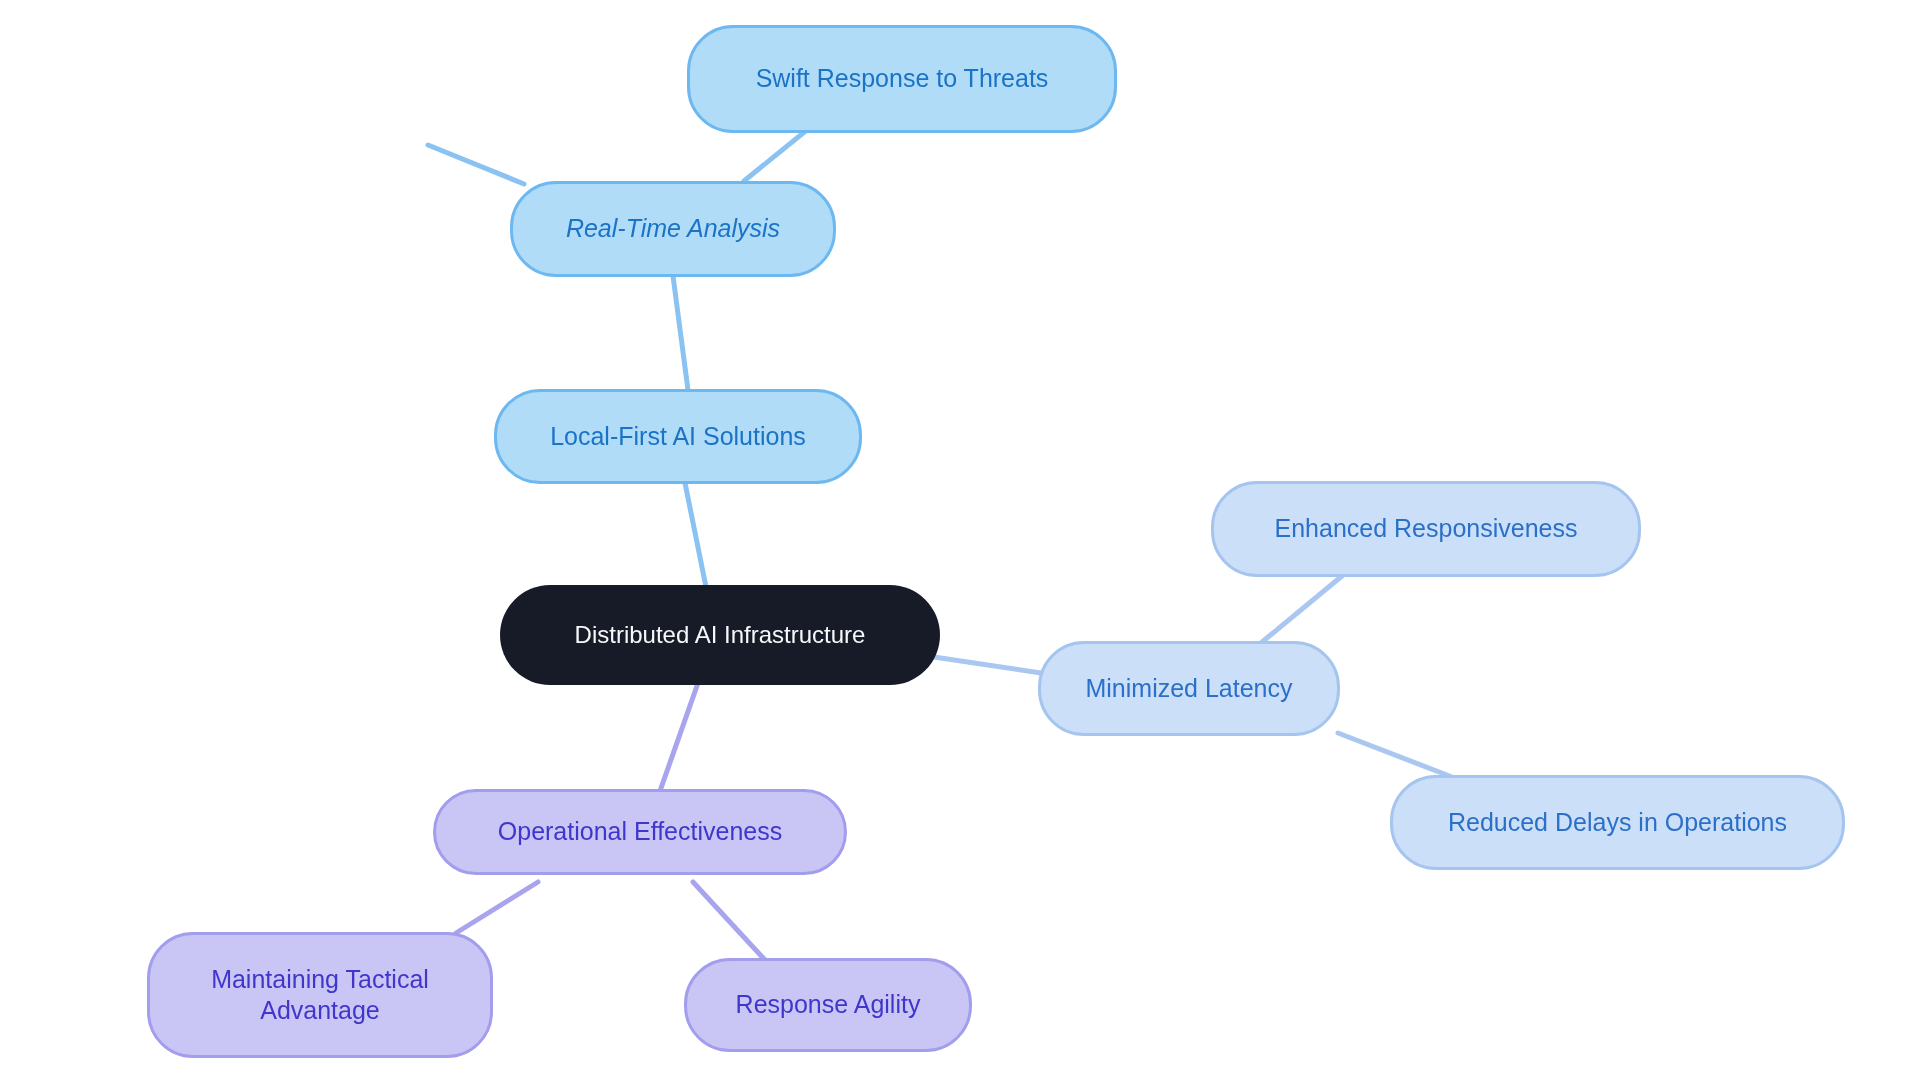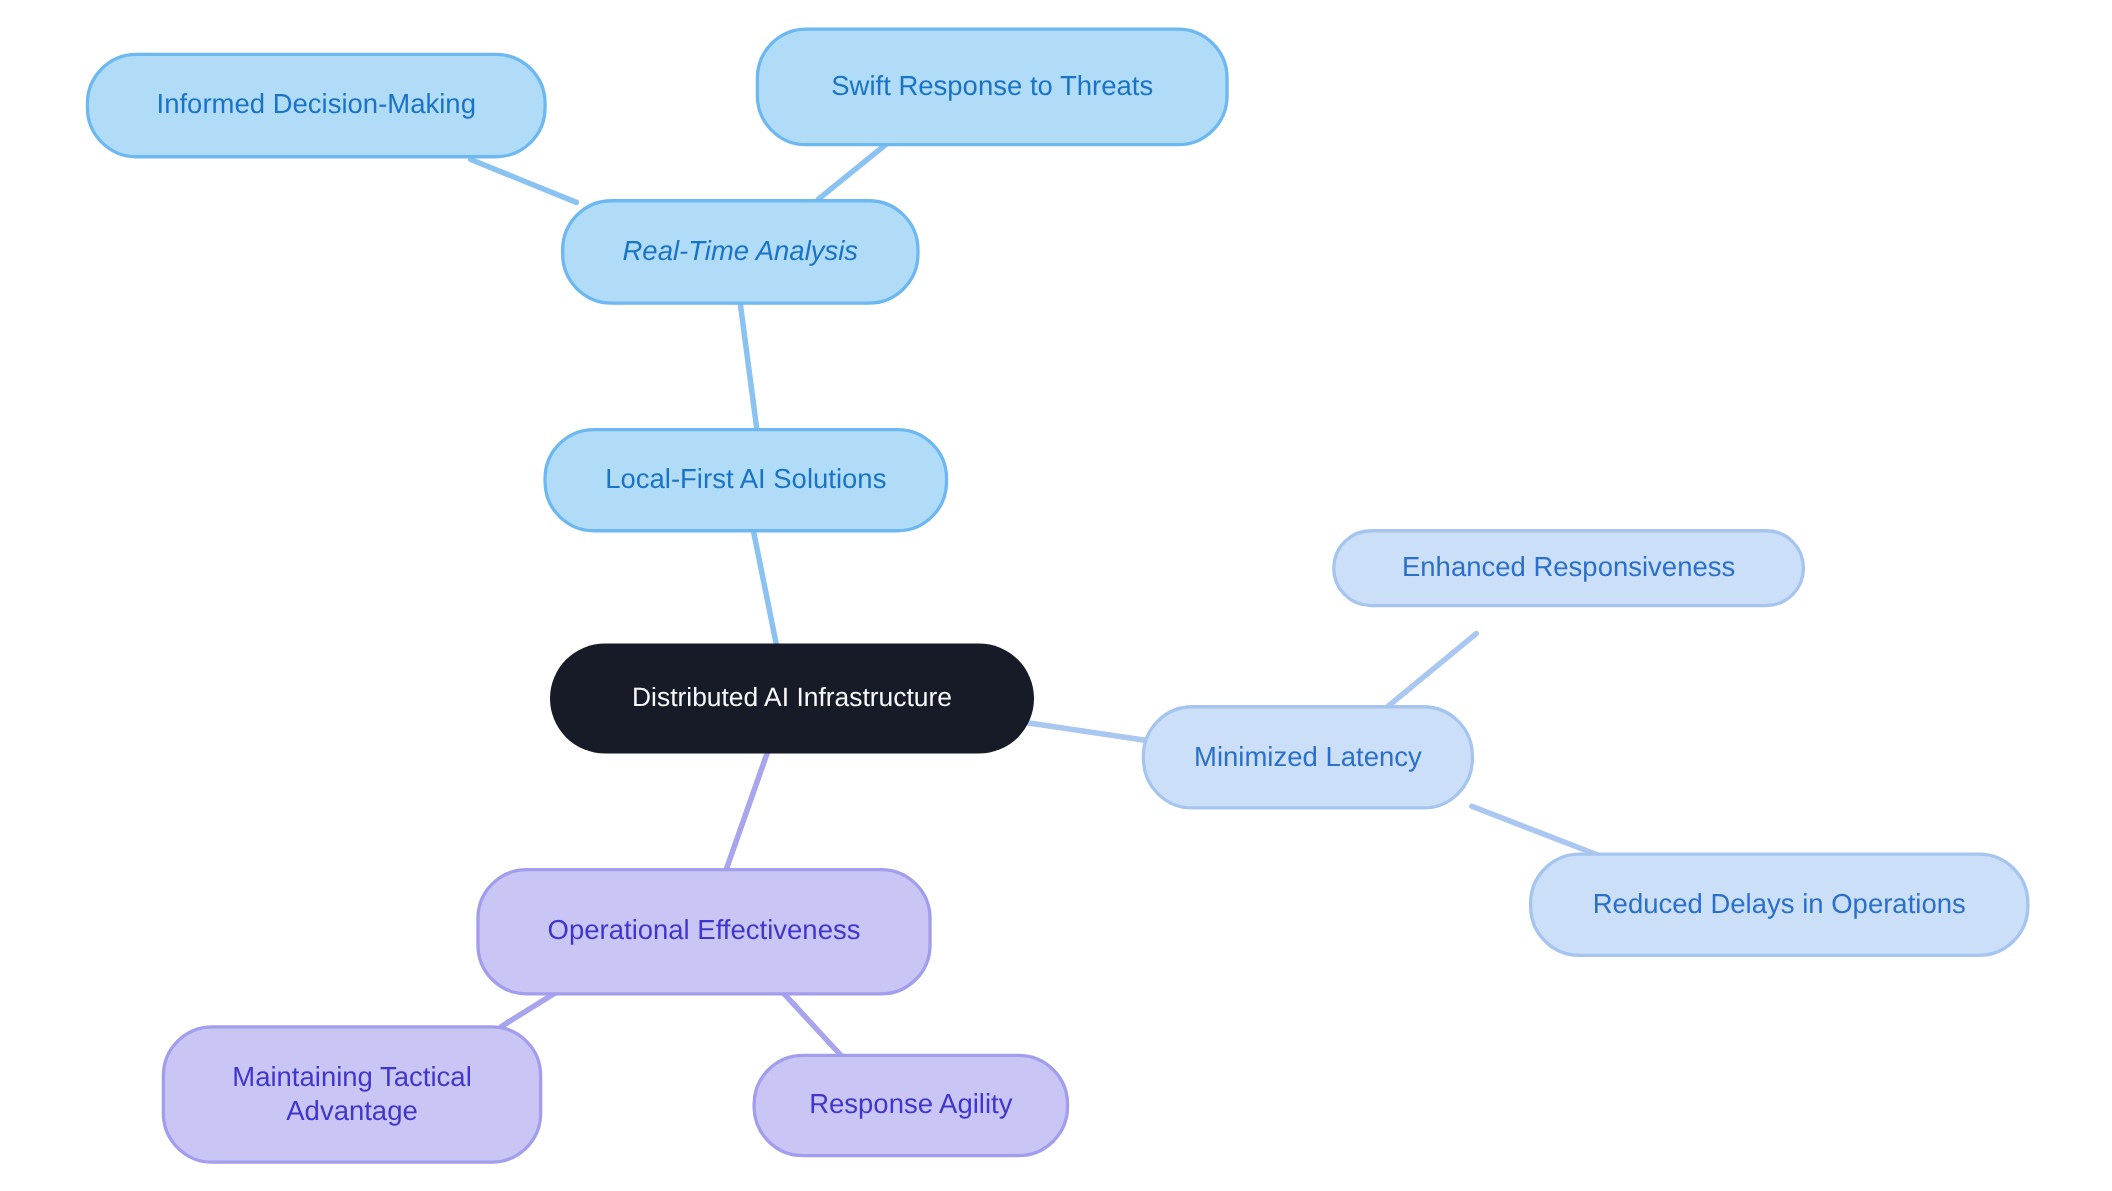--- a/index.html
+++ b/index.html
@@ -63,24 +63,24 @@
   .stroke-periwinkle { stroke: var(--periwinkle-line, #a9c7f0); }
   .stroke-lavender   { stroke: var(--lavender-line, #a8a4ee); }
   .edge { stroke-width: 5; stroke-linecap: round; fill: none; }
 
   
   #n-central     { left: 500px;  top: 585px;  width: 440px; height: 100px; }
   #n-informed    { left: 78px;   top: 48px;   width: 419px; height: 96px;  }
   #n-swift       { left: 687px;  top: 25px;   width: 430px; height: 108px;  }
   #n-realtime    { left: 510px;  top: 181px;  width: 326px; height: 96px; font-style: italic;  }
   #n-localfirst  { left: 494px;  top: 389px;  width: 368px; height: 95px;  }
-  #n-enhanced    { left: 1211px; top: 481px;  width: 430px; height: 71px;  }
+  #n-enhanced    { left: 1211px; top: 481px;  width: 430px; height: 96px;  }
   #n-minimized   { left: 1038px; top: 641px;  width: 302px; height: 95px;  }
   #n-reduced     { left: 1390px; top: 775px;  width: 455px; height: 95px;  }
-  #n-operational { left: 433px;  top: 789px;  width: 414px; height: 116px;  }
+  #n-operational { left: 433px;  top: 789px;  width: 414px; height: 86px;  }
   #n-maintaining { left: 147px;  top: 932px;  width: 346px; height: 126px; }
   #n-improved    { left: 684px;  top: 958px;  width: 288px; height: 94px;  }
 </style>
 </head>
 <body>
 
 <div id="canvas">
 
   <svg id="edges" viewBox="0 0 1920 1083" xmlns="http://www.w3.org/2000/svg">
     <line class="edge stroke-sky" x1="428" y1="145" x2="524" y2="184"></line>
@@ -88,23 +88,20 @@
     <line class="edge stroke-sky" x1="673" y1="276" x2="688" y2="390"></line>
     <line class="edge stroke-sky" x1="685" y1="483" x2="706" y2="587"></line>
     <line class="edge stroke-periwinkle" x1="934" y1="657" x2="1041" y2="673"></line>
     <line class="edge stroke-periwinkle" x1="1262" y1="642" x2="1342" y2="576"></line>
     <line class="edge stroke-periwinkle" x1="1338" y1="733" x2="1452" y2="777"></line>
     <line class="edge stroke-lavender" x1="698" y1="683" x2="660" y2="791"></line>
     <line class="edge stroke-lavender" x1="538" y1="882" x2="456" y2="933"></line>
     <line class="edge stroke-lavender" x1="693" y1="882" x2="765" y2="960"></line>
   </svg>
 
-  <div id="n-informed" class="node branch-sky">
-    <span>Informed Decision-Making</span>
-  </div>
 
   <div id="n-swift" class="node branch-sky">
     <span>Swift Response to Threats</span>
   </div>
 
   <div id="n-realtime" class="node branch-sky">
     <span>Real-Time Analysis</span>
   </div>
 
   <div id="n-central" class="node branch-root">

